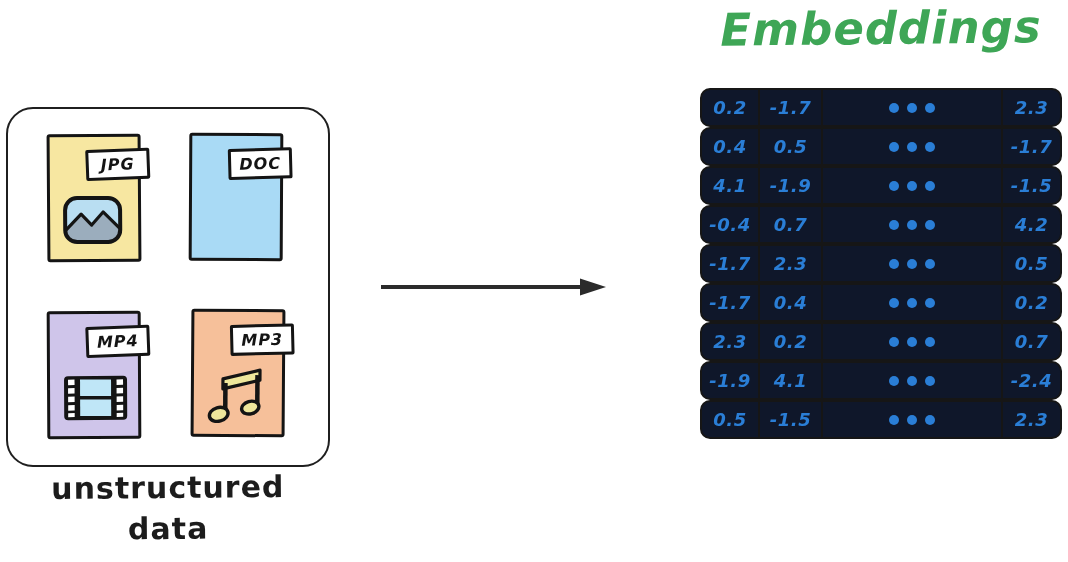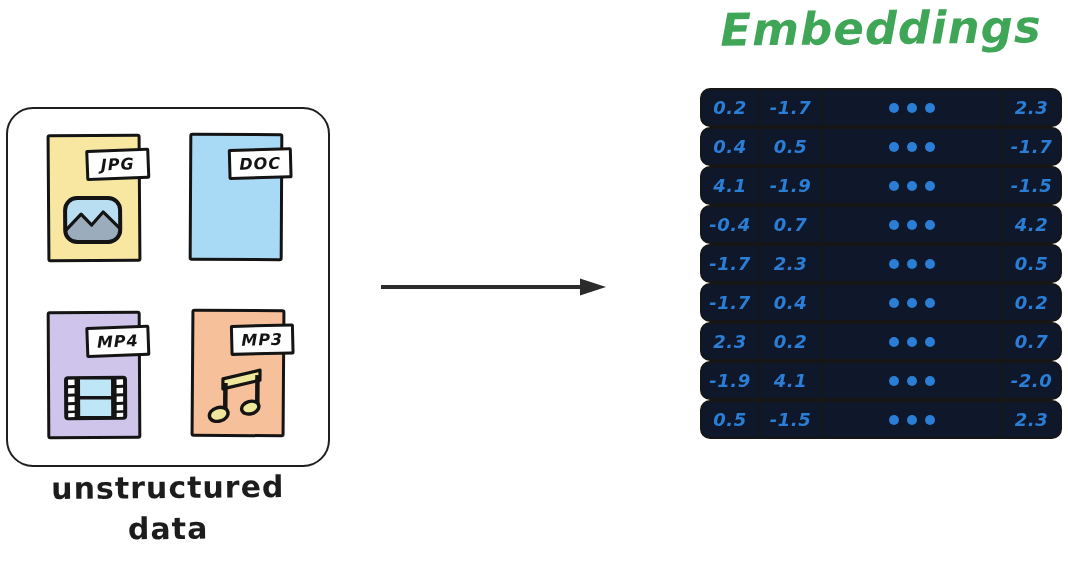--- a/index.html
+++ b/index.html
@@ -289,21 +289,21 @@
     </div>
 
     <div class="emb-row">
       <div class="cell c1">-1.9</div>
       <div class="cell c2">4.1</div>
       <div class="cell c3">
           <span class="dot"></span>
           <span class="dot"></span>
           <span class="dot"></span>
         </div>
-      <div class="cell c4">-2.0</div>
+      <div class="cell c4">-2.4</div>
     </div>
 
     <div class="emb-row">
       <div class="cell c1">0.5</div>
       <div class="cell c2">-1.5</div>
       <div class="cell c3">
           <span class="dot"></span>
           <span class="dot"></span>
           <span class="dot"></span>
         </div>

